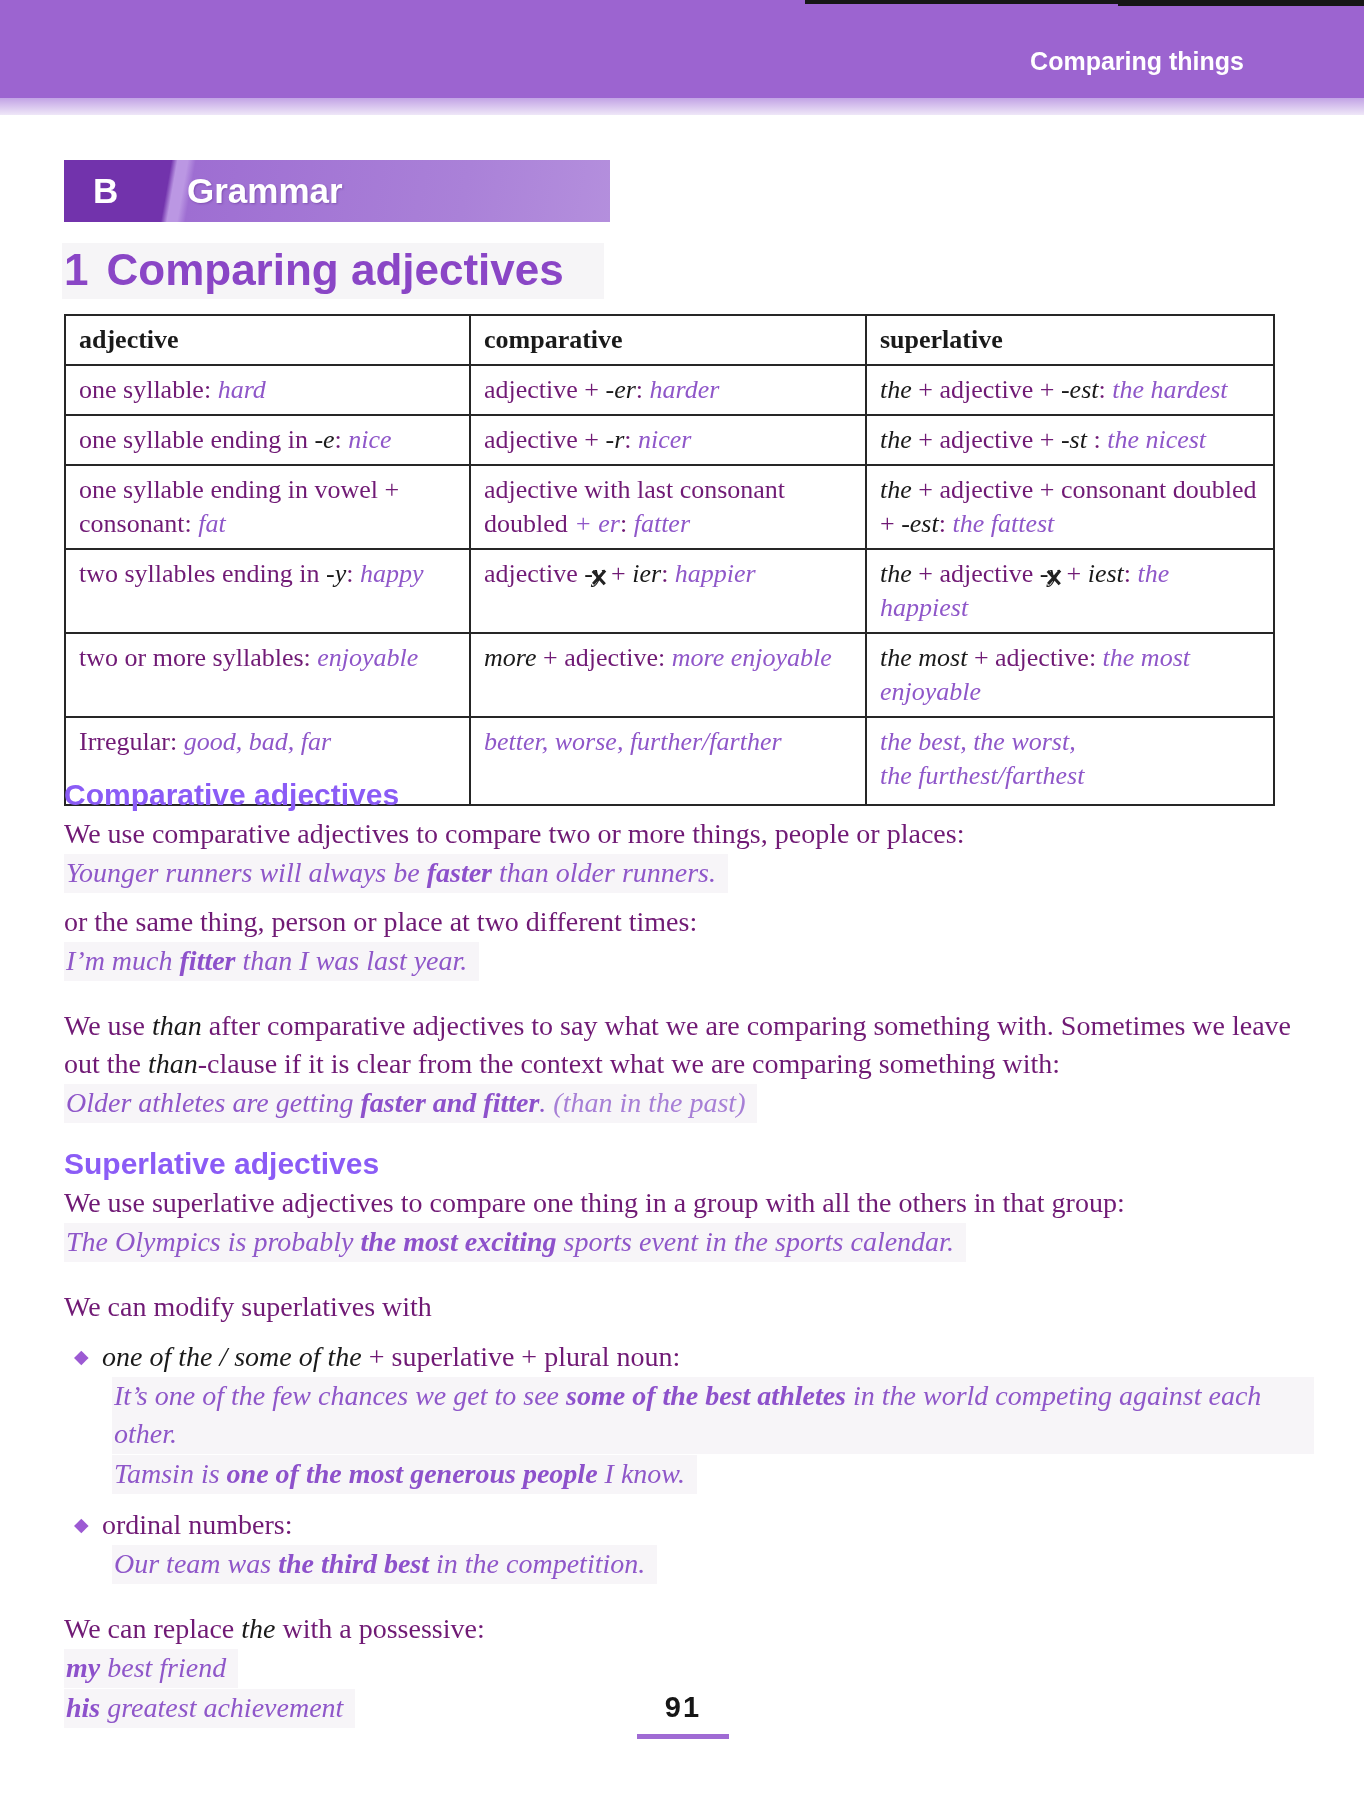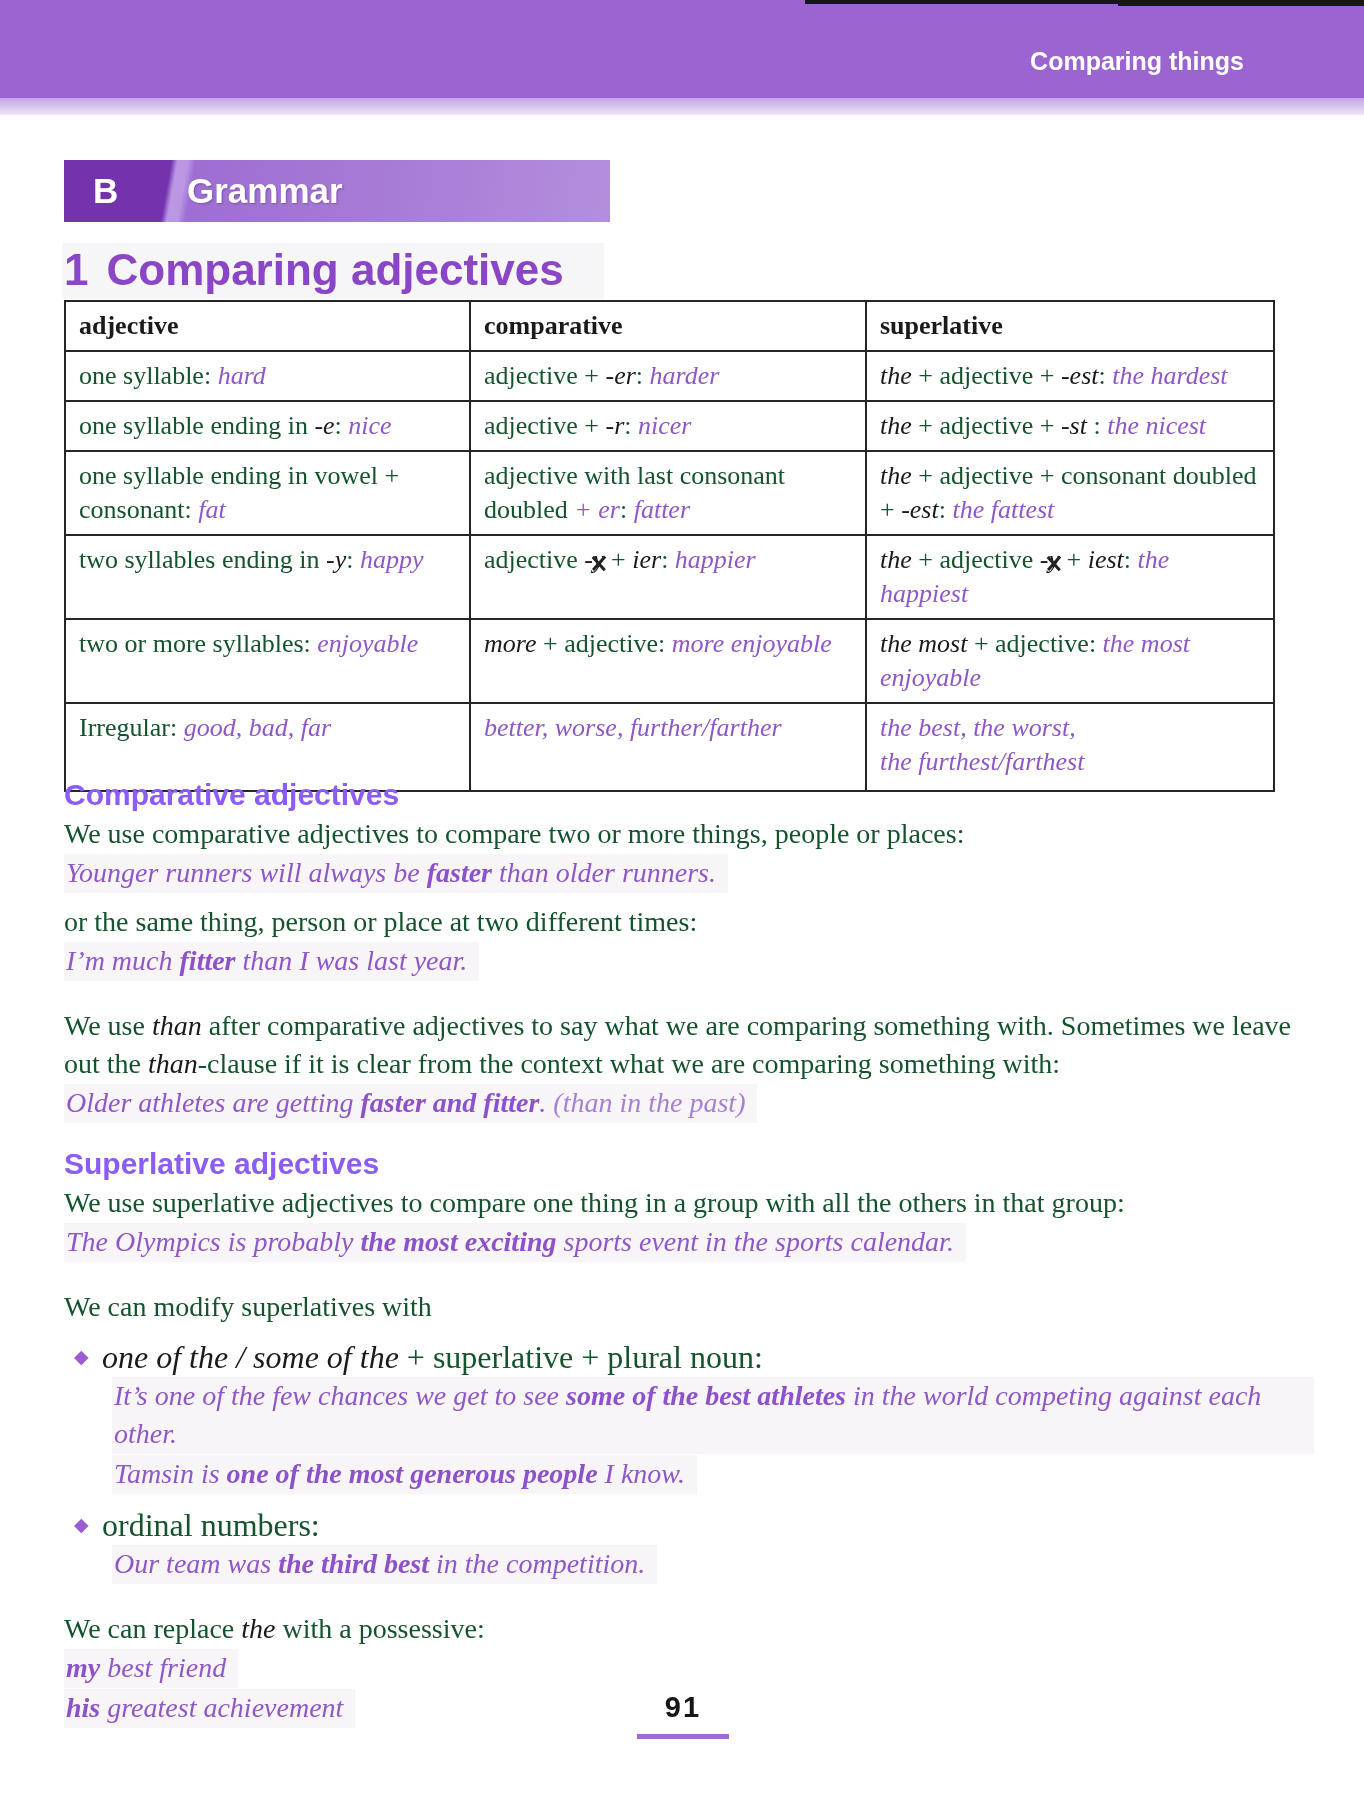--- a/index.html
+++ b/index.html
@@ -30,32 +30,32 @@
     font-family:"Liberation Sans", sans-serif; font-weight:bold; font-size:35px;
     text-shadow:1px 1px 2px rgba(90,40,140,.45); }
 
   
   .main-heading { position:absolute; left:62px; top:243px;
     font-family:"Liberation Sans", sans-serif; font-weight:bold; font-size:44px;
     color:#8a46c6; background:#f6f5f7; padding:2px 40px 4px 2px; }
   .main-heading .num { margin-right:18px; }
 
   
-  table.gram { position:absolute; left:64px; top:300px; width:1209px;
+  table.gram { position:absolute; left:64px; top:314px; width:1209px;
     border-collapse:collapse; table-layout:fixed; }
   table.gram th, table.gram td {
     border:2.5px solid #262626; padding:7px 13px; vertical-align:top;
     font-size:26px; line-height:34px; text-align:left;
   }
   table.gram th { font-weight:bold; height:32px; }
   table.gram col.c1 { width:405px; } table.gram col.c2 { width:396px; } table.gram col.c3 { width:408px; }
   tbody tr.h1 td { height:32px; } tbody tr.h2 td { height:66px; } tbody tr.h3 td { height:72px; }
 
   
-  .seg-n { font-style:normal; color:#14532d;margin-top:16px; }
+  .seg-n { font-style:normal; color:#701a75;margin-top:16px; }
   .seg-i { font-style:italic; color:#1a1a1a; }
   .seg-p { font-style:italic; color:#8f57c9; }
   .seg-b { font-style:italic; font-weight:bold; color:#8d51cb; }
   .seg-pl { font-style:italic; color:#a77fd6; }
   .seg-x { font-style:italic; color:#1a1a1a; position:relative; display:inline-block; }
   .seg-x::before, .seg-x::after { content:""; position:absolute; left:-3px; right:-3px;
     top:55%; height:2.5px; background:#222; }
   .seg-x::before { transform:rotate(48deg); }
   .seg-x::after  { transform:rotate(-48deg); }
 
@@ -65,21 +65,21 @@
     color:#8b5cf6; margin:0 0 3px 0; }
   .sec-heading.later { margin-top:24px; }
   .para { font-size:28px; line-height:38px; margin:0; }
   .para.gap { margin-top:26px; }
   .example { font-size:28px; line-height:38px; font-style:italic; color:#8f57c9;
     background:#f7f5f8; display:table; padding:0 12px 1px 2px; margin:1px 0 0 0; }
   .bullet { margin-top:12px; }
   .bullet-row { display:flex; align-items:flex-start; }
   .diamond { color:#9c5ad3; font-size:19px; line-height:38px; width:38px;
     padding-left:10px; box-sizing:border-box; flex:none; }
-  .bullet-label { font-size:32px; line-height:38px; }
+  .bullet-label { font-size:28px; line-height:38px; }
   .bullet-examples { margin-left:48px; }
 
   
   .footer-line { position:absolute; left:637px; top:1734px; width:92px; height:5px; background:#a06bd4; }
   .page-number { position:absolute; left:630px; top:1672px; width:106px; text-align:center;
     font-family:"Liberation Sans", sans-serif; font-weight:bold; font-size:29px; color:#161616;
     letter-spacing:2px;margin-top:19px; }
 </style>
 </head>
 <body>

